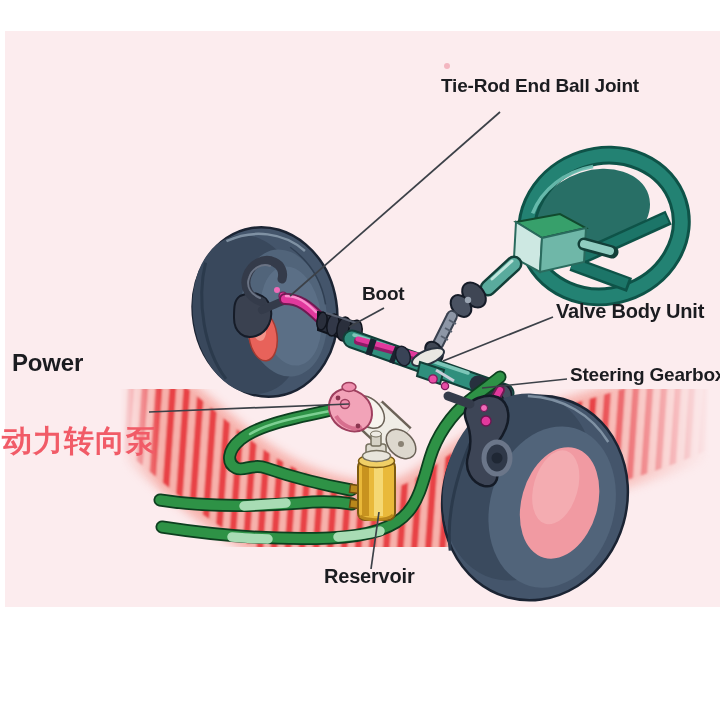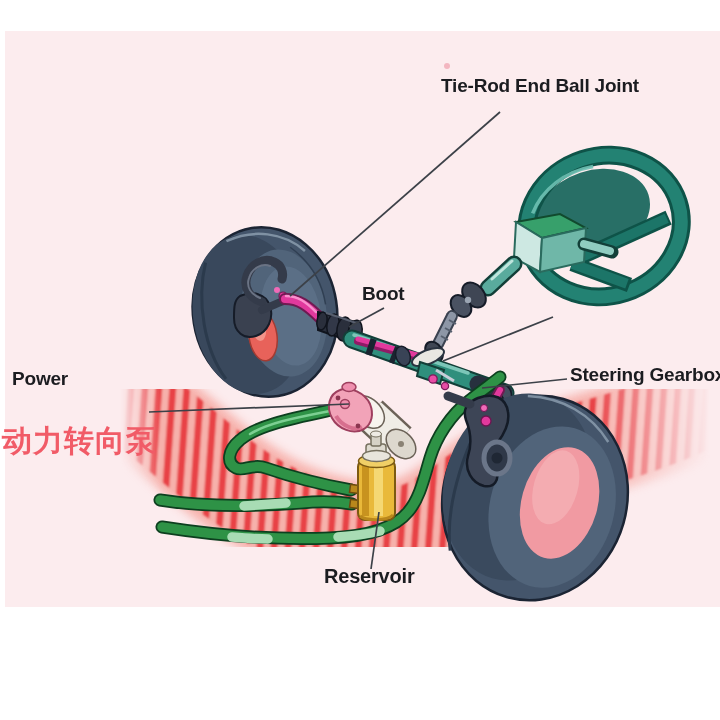--- a/index.html
+++ b/index.html
@@ -10,21 +10,21 @@
   }
   .canvas svg { position:absolute; left:0; top:0; }
   .lbl {
     position:absolute; font-weight:700; color:#1b1c20;
     white-space:nowrap; letter-spacing:-0.2px; line-height:1.1;
   }
   .lbl-tie   { left:441px; top:76px;  font-size:19px; }
   .lbl-boot  { left:362px; top:284px; font-size:19px; }
   .lbl-valve { left:556px; top:300px; font-size:20px; }
   .lbl-gear  { left:570px; top:365px; font-size:19px; }
-  .lbl-pump  { left:12px;  top:368px; font-size:19px; }
+  .lbl-pump  { left:12px;  top:352px; font-size:24px; }
   .lbl-pump div { line-height:21px; }
   .lbl-cn    { left:2px;   top:424px; font-size:30px; color:#f15b67; letter-spacing:1px;text-align:center; }
   .lbl-res   { left:324px; top:565px; font-size:20px;text-align:center; }
 </style>
 </head>
 <body>
 
 <div class="canvas">
 
 <svg width="720" height="720" viewBox="0 0 720 720">
@@ -219,20 +219,21 @@
     <path d="M 384,308 L 349,327"></path>
     <path d="M 553,317 L 443,361"></path>
     <path d="M 567,379 L 482,388"></path>
     <path d="M 149,412 L 349,404"></path>
     <path d="M 371,569 L 379,512"></path>
   </g>
 </svg>
 
 <div class="lbl lbl-tie">Tie-Rod End Ball Joint</div>
 <div class="lbl lbl-boot">Boot</div>
+<div class="lbl lbl-valve">Valve Body Unit</div>
 <div class="lbl lbl-gear">Steering Gearbox</div>
 <div class="lbl lbl-pump">
   <div>Power</div>
 </div>
 <div class="lbl lbl-cn">动力转向泵</div>
 <div class="lbl lbl-res">Reservoir</div>
 
 </div>
 
 </body></html>

